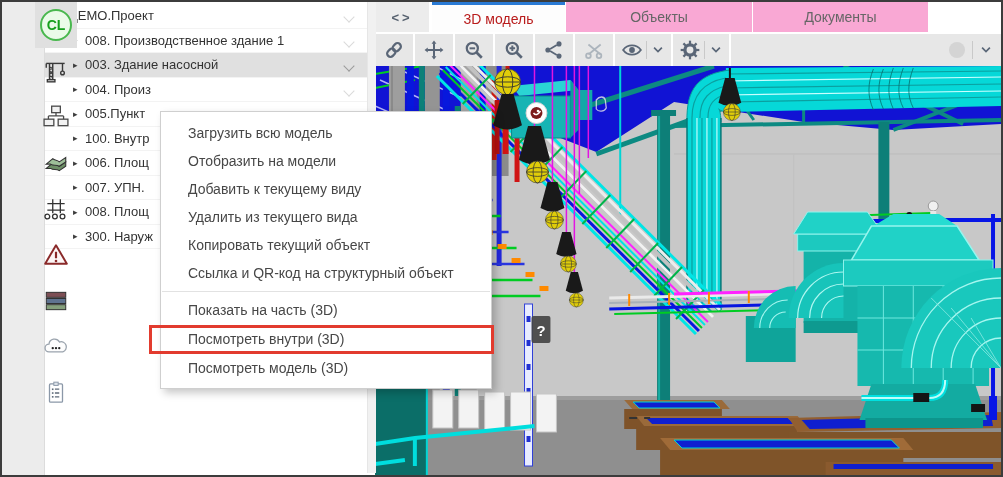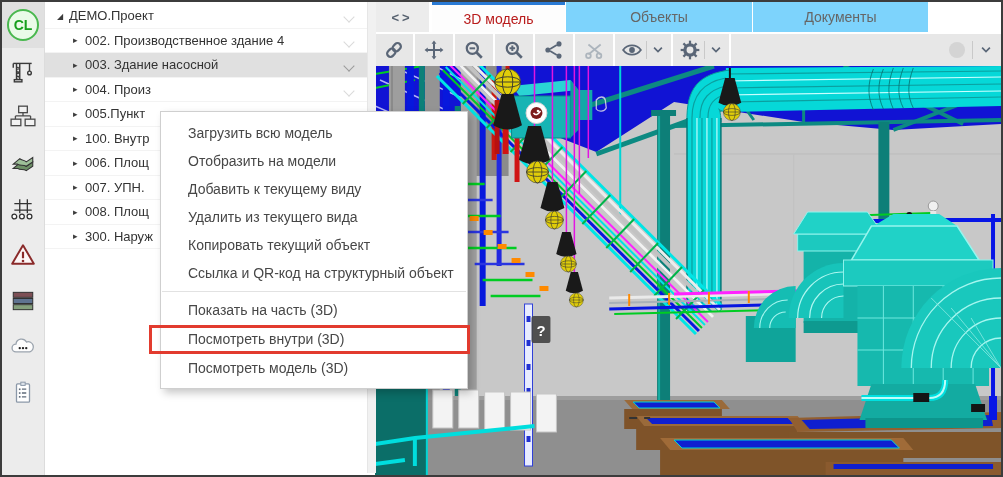--- a/index.html
+++ b/index.html
@@ -1,52 +1,52 @@
 <!DOCTYPE html>
 <html><head>
 <meta charset="utf-8">
 <style>
   html,body{margin:0;padding:0;}
   body{width:1003px;height:477px;position:relative;font-family:"Liberation Sans","DejaVu Sans",sans-serif;background:#fff;overflow:hidden;}
   .window{position:absolute;inset:0;border:2px solid #3c3c3c;box-sizing:border-box;background:#fff;}
 
   
   .left-toolbar{position:absolute;left:0;top:0;bottom:0;width:42px;background:#ececec;border-right:1px solid #dcdcdc;z-index:5;}
-  .lt-item{width:42px;height:46px;display:flex;align-items:center;justify-content:center;}
+  .lt-item{width:42px;height:46px;display:flex;align-items:center;justify-content:center;margin-left:33px;}
   .lt-logo{background:#e0e0e0;}
   .cl-badge{width:32px;height:32px;border-radius:50%;background:#eafbe8;border:2px solid #49b84e;box-sizing:border-box;
     display:flex;align-items:center;justify-content:center;font-weight:bold;font-size:14px;color:#17a01d;}
 
   
   .tree-panel{position:absolute;left:43px;top:0;width:322px;bottom:2px;background:#fff;padding-top:2px;box-sizing:border-box;z-index:4;}
   .tree-row{position:relative;height:24.5px;display:flex;align-items:center;border-bottom:1px solid #f3f3f3;font-size:13px;color:#333;box-sizing:border-box;cursor:default;}
   .tree-row .tw{width:12px;margin-left:28px;font-size:9px;color:#3c3c3c;flex:0 0 auto;}
   .tree-row.root .tw{margin-left:12px;}
   .tree-row .tw::before{content:"▸";}
   .tree-row.expanded .tw::before{content:"◢";font-size:8px;}
   .tree-row .tl{white-space:nowrap;overflow:hidden;}
   .tree-row .tc{position:absolute;right:14px;top:9px;width:7px;height:7px;border-right:1.6px solid #dadada;border-bottom:1.6px solid #dadada;transform:rotate(45deg);}
   .tree-row.selected{background:#e0e0e0;}
   .tree-row.selected .tc{border-color:#9b9b9b;}
   .splitter{position:absolute;left:365px;top:0;bottom:2px;width:8px;background:#f1f1f1;border-left:1px solid #e6e6e6;z-index:4;}
 
   
-  .context-menu{position:absolute;left:158px;top:109px;width:308px;box-sizing:border-box;background:#fff;border:1px solid #cfcfcf;
+  .context-menu{position:absolute;left:158px;top:109px;width:332px;box-sizing:border-box;background:#fff;border:1px solid #cfcfcf;
     box-shadow:4px 4px 8px rgba(0,0,0,.22);z-index:60;padding:7px 0 5px 0;}
   .menu-item{position:relative;height:28px;line-height:28px;padding-left:27px;font-size:14px;color:#474747;white-space:nowrap;cursor:default;}
   .menu-item.big{height:29px;line-height:29px;}
   .menu-item.separator{height:1px;background:#e2e2e2;margin:4px 1px;padding:0;}
   .menu-item.highlighted::after{content:"";position:absolute;left:-12px;right:-3px;top:0;bottom:0;border:3px solid #e23b2e;pointer-events:none;}
 
   
   .right-panel{position:absolute;left:373px;top:0;right:0;bottom:0;background:#fff;}
   .tab-bar{height:30px;display:flex;background:#fff;}
   .nav-toggle{width:54px;background:#ececec;margin-right:3px;display:flex;align-items:center;justify-content:center;
     color:#55606e;font-size:13px;font-weight:bold;letter-spacing:3px;cursor:pointer;}
-  .tab{display:flex;align-items:center;justify-content:center;font-size:14px;color:#666;background:#7dd3fc;margin-right:1px;box-sizing:border-box;cursor:pointer;}
+  .tab{display:flex;align-items:center;justify-content:center;font-size:14px;color:#666;background:#f9a8d4;margin-right:1px;box-sizing:border-box;cursor:pointer;}
   .tab-1{width:133px;} .tab-2{width:186px;} .tab-3{width:175px;}
   .tab.active{background:#fdfdfd;border-top:3px solid #2a7ad4;color:#b91c1c;}
   .vtoolbar{height:32px;margin-top:2px;background:#e7e7e7;position:relative;display:flex;align-items:center;}
   .vt-btn{height:32px;min-width:38px;background:#e7e7e7;border-right:2px solid #fff;display:flex;align-items:center;justify-content:center;cursor:pointer;}
   .vt-combo{min-width:56px;gap:4px;}
   .vt-sep{width:1px;height:18px;background:#c9c9c9;}
   .vt-right{position:absolute;right:8px;top:0;height:32px;display:flex;align-items:center;gap:6px;}
   .viewport{position:absolute;top:64px;left:0;right:0;bottom:0;overflow:hidden;}
   .viewport svg{display:block;}
 </style>
@@ -140,21 +140,21 @@
 
   <div class="tree-panel">
 
   <div class="tree-row root expanded">
         <span class="tw"></span>
         <span class="tl">ДЕМО.Проект</span>
         <span class="tc"></span>
       </div>
       <div class="tree-row">
         <span class="tw"></span>
-        <span class="tl">002. Производственное здание 4</span>
+        <span class="tl">008. Производственное здание 1</span>
         <span class="tc"></span>
       </div>
       <div class="tree-row selected">
         <span class="tw"></span>
         <span class="tl">003. Здание насосной</span>
         <span class="tc"></span>
       </div>
       <div class="tree-row">
         <span class="tw"></span>
         <span class="tl">004. Произ</span>

